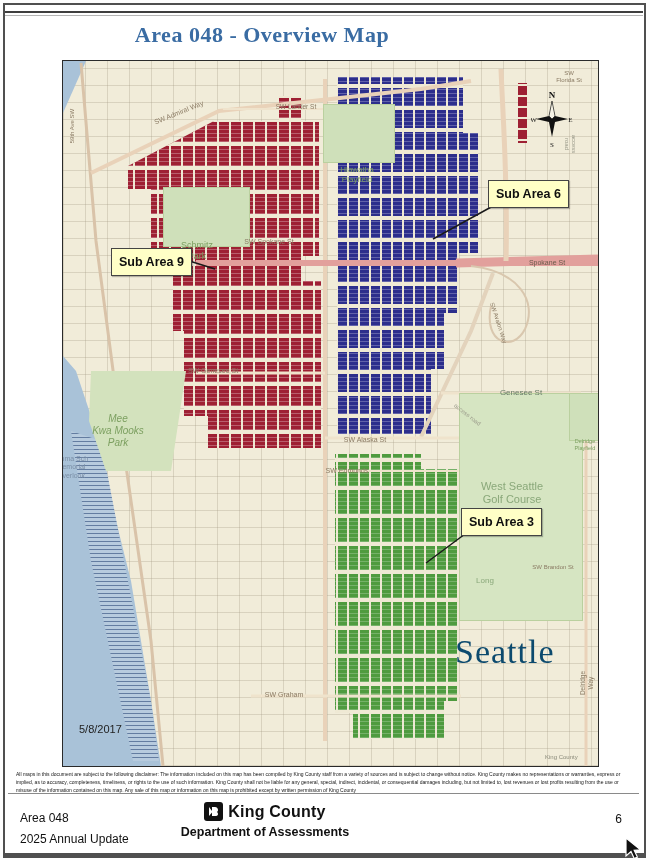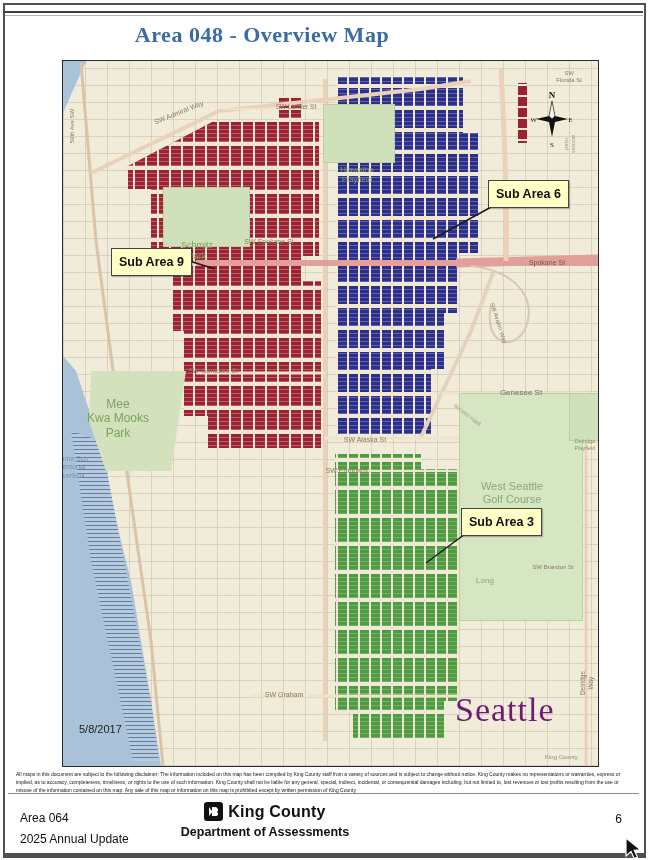--- a/index.html
+++ b/index.html
@@ -54,21 +54,21 @@
   .park-hiawatha{left:260px;top:43px;width:70px;height:57px;}
   .park-golf{left:396px;top:332px;width:122px;height:226px;background:#d6e5c2;}
   .park-delridge{left:506px;top:332px;width:29px;height:46px;}
   .park-meekwa{position:absolute;inset:0;border:none;background:#d3e2bd;
       clip-path:polygon(28px 310px,123px 310px,108px 410px,43px 410px,26px 360px);}
   .mlabel{position:absolute;transform:translate(-50%,-50%);white-space:pre-line;
           text-align:center;line-height:1.2;color:#7da061;pointer-events:none;}
   .plabel{font-size:9px;margin-top:42px;}
   .p-schmitz{left:134px;top:148px;}
   .p-hiawatha{left:294px;top:72px;font-size:8px;}
-  .p-meekwa{left:55px;top:316px;font-size:12px;}
+  .p-meekwa{left:55px;top:328px;font-size:10px;font-style:italic;}
   .p-overlook{left:8px;top:365px;font-size:7px;color:#7b8fa6;}
   .p-golf{left:449px;top:390px;font-size:11px;color:#8aa87a;}
   .p-delridge-pf{left:522px;top:342px;font-size:5.5px;}
   .p-long{left:422px;top:478px;font-size:8px;color:#8aa87a;}
   .street{color:#8a7a63;font-size:7px;}
   .s0{left:116px;top:52px;transform:translate(-50%,-50%) rotate(-22deg);}
   .s1{left:10px;top:65px;font-size:6px;transform:translate(-50%,-50%) rotate(-90deg);}
   .s2{left:233px;top:46px;font-size:6.5px;}
   .s3{left:206px;top:181px;}
   .s4{left:484px;top:202px;color:#6b5a4a;}
@@ -76,22 +76,22 @@
   .s6{left:458px;top:332px;font-size:8px;color:#667a66;}
   .s7{left:302px;top:379px;}
   .s8{left:284px;top:410px;}
   .s9{left:490px;top:507px;font-size:6px;}
   .s10{left:221px;top:634px;}
   .s11{left:506px;top:16px;font-size:6px;}
   .s12{left:507px;top:83px;font-size:6px;color:#9a9a8a;transform:translate(-50%,-50%) rotate(90deg);}
   .s13{left:404px;top:354px;font-size:6px;color:#9a9a8a;transform:translate(-50%,-50%) rotate(38deg);}
   .s14{left:435px;top:262px;font-size:6px;transform:translate(-50%,-50%) rotate(72deg);}
   .s15{left:524px;top:622px;font-size:6.5px;transform:translate(-50%,-50%) rotate(-90deg);}
-  .city-label{position:absolute;left:392px;top:630px;font-family:"Liberation Serif",serif;
-              font-size:34px;color:#701a75;letter-spacing:1px;}
+  .city-label{position:absolute;left:392px;top:572px;font-family:"Liberation Serif",serif;
+              font-size:34px;color:#0c4a6e;letter-spacing:1px;}
   .map-date{position:absolute;left:16px;top:662px;font-size:11px;color:#222;}
   .map-attrib{position:absolute;left:482px;top:693px;font-size:6px;color:#8a8a7a;}
   .callout{position:absolute;background:#ffffc6;border:1px solid #444;color:#101010;
            font-size:12.5px;font-weight:bold;padding:6px 7px;white-space:nowrap;
            box-shadow:1px 1px 1px rgba(0,0,0,.25);}
   .c9{left:48px;top:187px;}
   .c6{left:425px;top:119px;}
   .c3{left:398px;top:447px;}
   .leaders{position:absolute;inset:0;pointer-events:none;}
   .compass{position:absolute;left:468px;top:28px;}
@@ -204,21 +204,21 @@
       <text x="39.5" y="33" font-size="7" text-anchor="middle" fill="#111" font-family="Liberation Serif, serif">E</text>
       <text x="21" y="58" font-size="7" text-anchor="middle" fill="#111" font-family="Liberation Serif, serif">S</text>
       <text x="2.5" y="33" font-size="7" text-anchor="middle" fill="#111" font-family="Liberation Serif, serif">W</text>
     </svg>
   </div>
 
   <div class="disclaimer">All maps in this document are subject to the following disclaimer: The information included on this map has been compiled by King County staff from a variety of sources and is subject to change without notice.  King County makes no representations or warranties, express or implied, as to accuracy, completeness, timeliness, or rights to the use of such information.  King County shall not be liable for any general, special, indirect, incidental, or consequential damages including, but not limited to, lost revenues or lost profits resulting from the use or misuse of the information contained on this map.  Any sale of this map or information on this map is prohibited except by written permission of King County</div>
   <div class="footer-rule"></div>
 
   <div class="footer-left">
-    <div>Area 064</div>
+    <div>Area 048</div>
     <div>2025 Annual Update</div>
   </div>
 
   <div class="footer-center">
     <div class="kc-row">
       <svg width="19" height="19" viewBox="0 0 19 19">
         <rect x="0" y="0" width="19" height="19" rx="3" fill="#111"></rect>
         <path d="M5,14 L5,5 L8,9 L8,5 L11,5 C13,5 14,6.5 14,8 C14,9 13.5,9.7 12.7,10 C13.6,10.4 14,11.2 14,12 C14,13.5 13,14 11,14 L8,14 L8,10.5 L5,14 Z" fill="#fff"></path>
       </svg>
       <span class="kc-name">King County</span>

